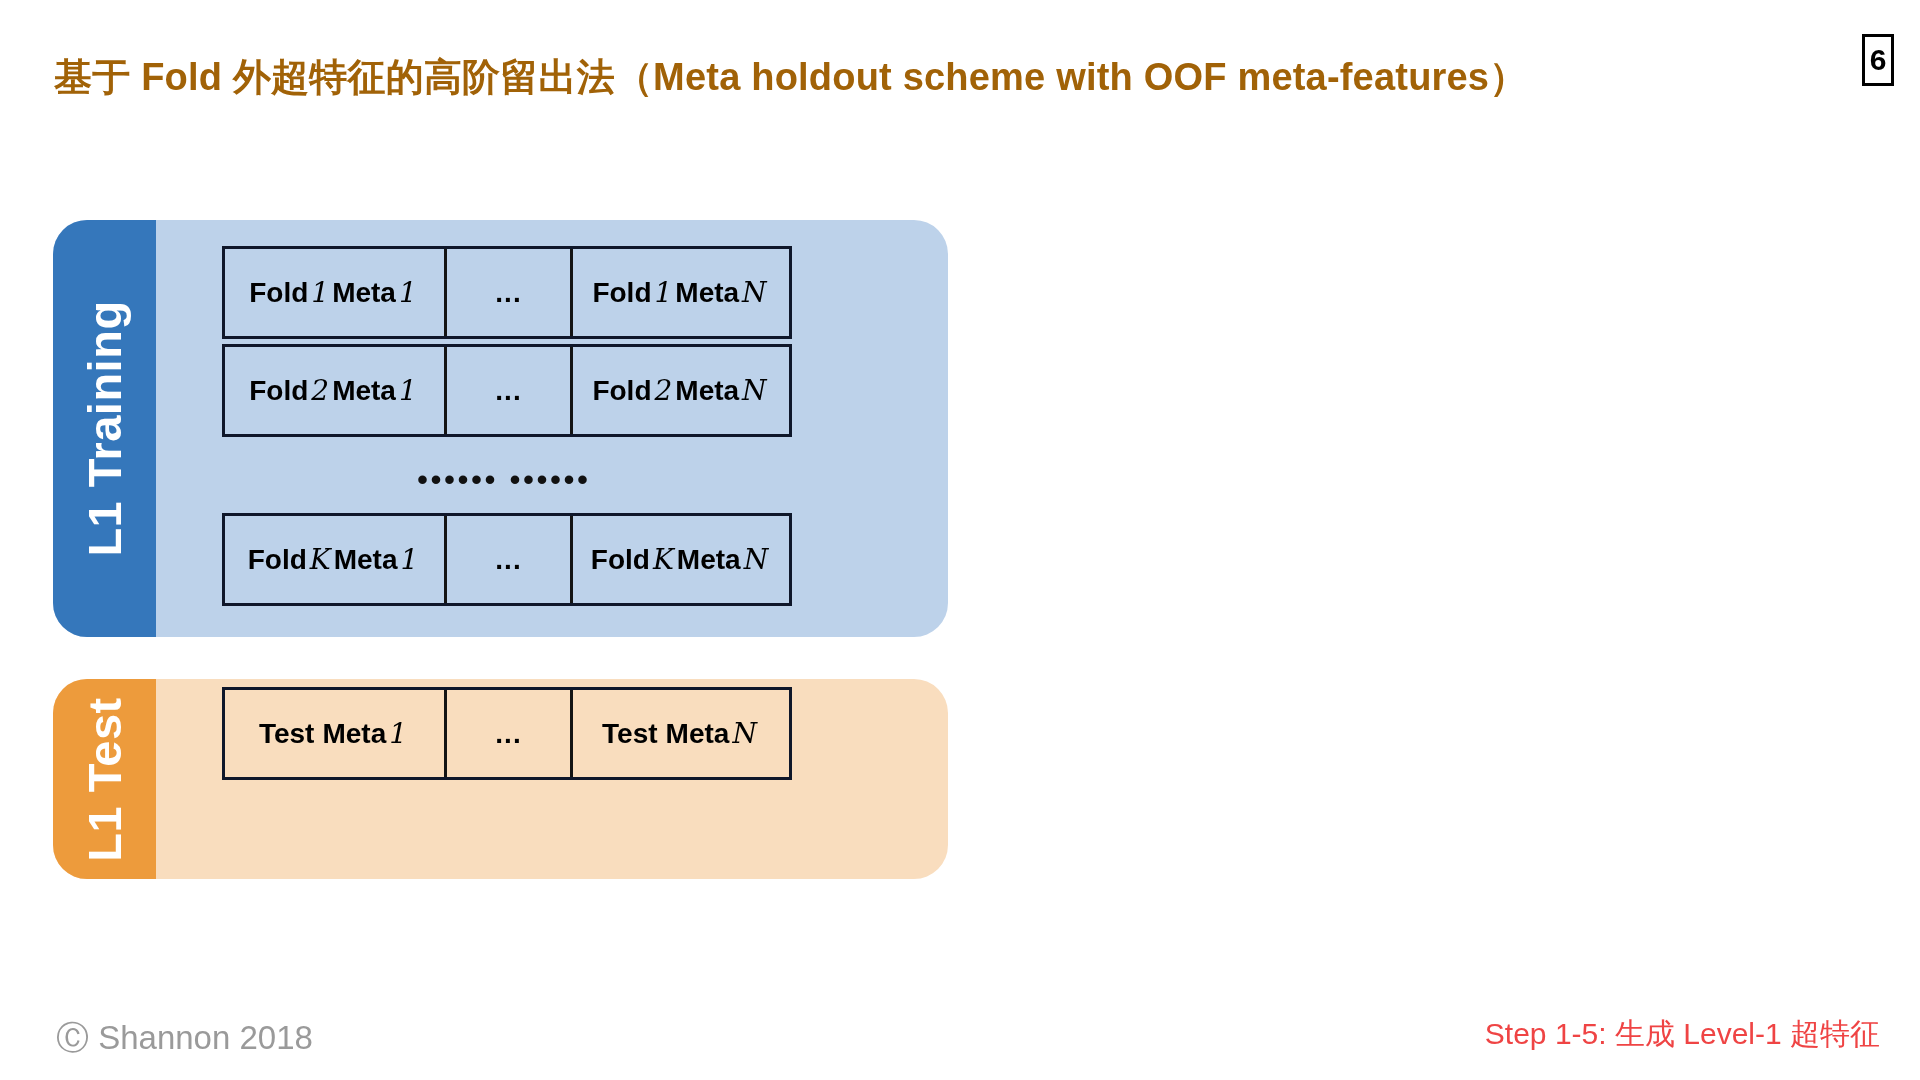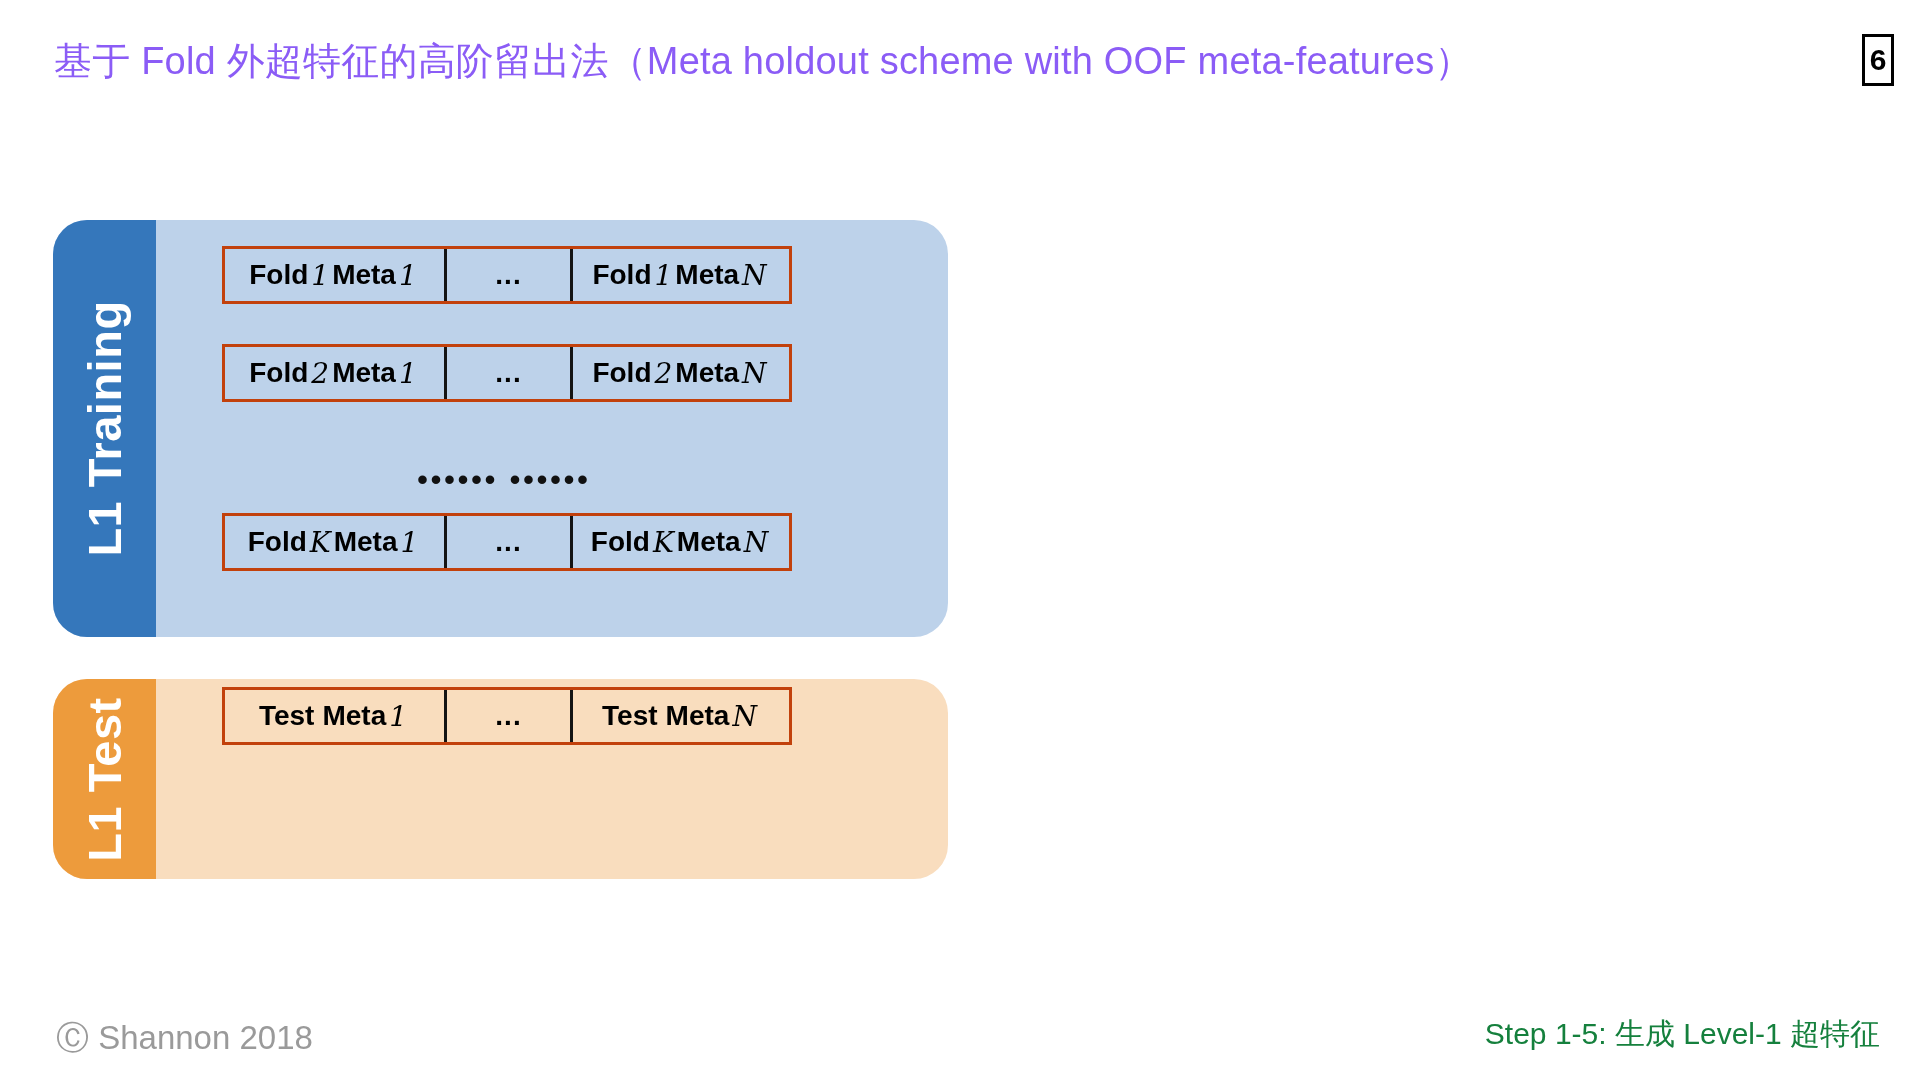--- a/index.html
+++ b/index.html
@@ -13,24 +13,24 @@
     position: relative;
     overflow: hidden;
     font-family: "Liberation Sans", sans-serif;
     -webkit-font-smoothing: antialiased;
   }
 
   
   #slide-title {
     position: absolute;
     left: 54px;
-    top: 36px;
+    top: 52px;
     font-size: 38px;
-    font-weight: normal;
-    color: #8b5cf6;
+    font-weight: bold;
+    color: #a16207;
     letter-spacing: 0.2px;
     white-space: nowrap;
   }
   #page-number-box {
     position: absolute;
     right: 26px;
     top: 34px;
     width: 32px;
     height: 52px;
     border: 3px solid #000000;
@@ -91,23 +91,23 @@
     width: 895px;
     height: 200px;
     background: #f9ddbe;
   }
   #panel-test .panel-bar { background: #ed9b3c; }
 
   
   .row-box {
     position: absolute;
     display: flex;
-    border: 3px solid #c2410c;
+    border: 3px solid #0f172a;
     box-sizing: border-box;
-    height: 58px;
+    height: 93px;
   }
   .cell {
     display: flex;
     align-items: center;
     justify-content: center;
     box-sizing: border-box;
     font-size: 28px;
     font-weight: bold;
     color: #000000;
     white-space: nowrap;
@@ -155,21 +155,21 @@
     top: 1016px;
     font-size: 33px;
     color: #9a9a9a;
     white-space: nowrap;
   }
   #footer-step {
     position: absolute;
     right: 40px;
     top: 1014px;
     font-size: 30px;
-    color: #15803d;
+    color: #ef4444;
     white-space: nowrap;
   }
 </style>
 </head>
 <body>
 
 <div id="slide-title">基于 Fold 外超特征的高阶留出法（Meta holdout scheme with OOF meta-features）</div>
 
 <div id="page-number-box">6</div>
 

